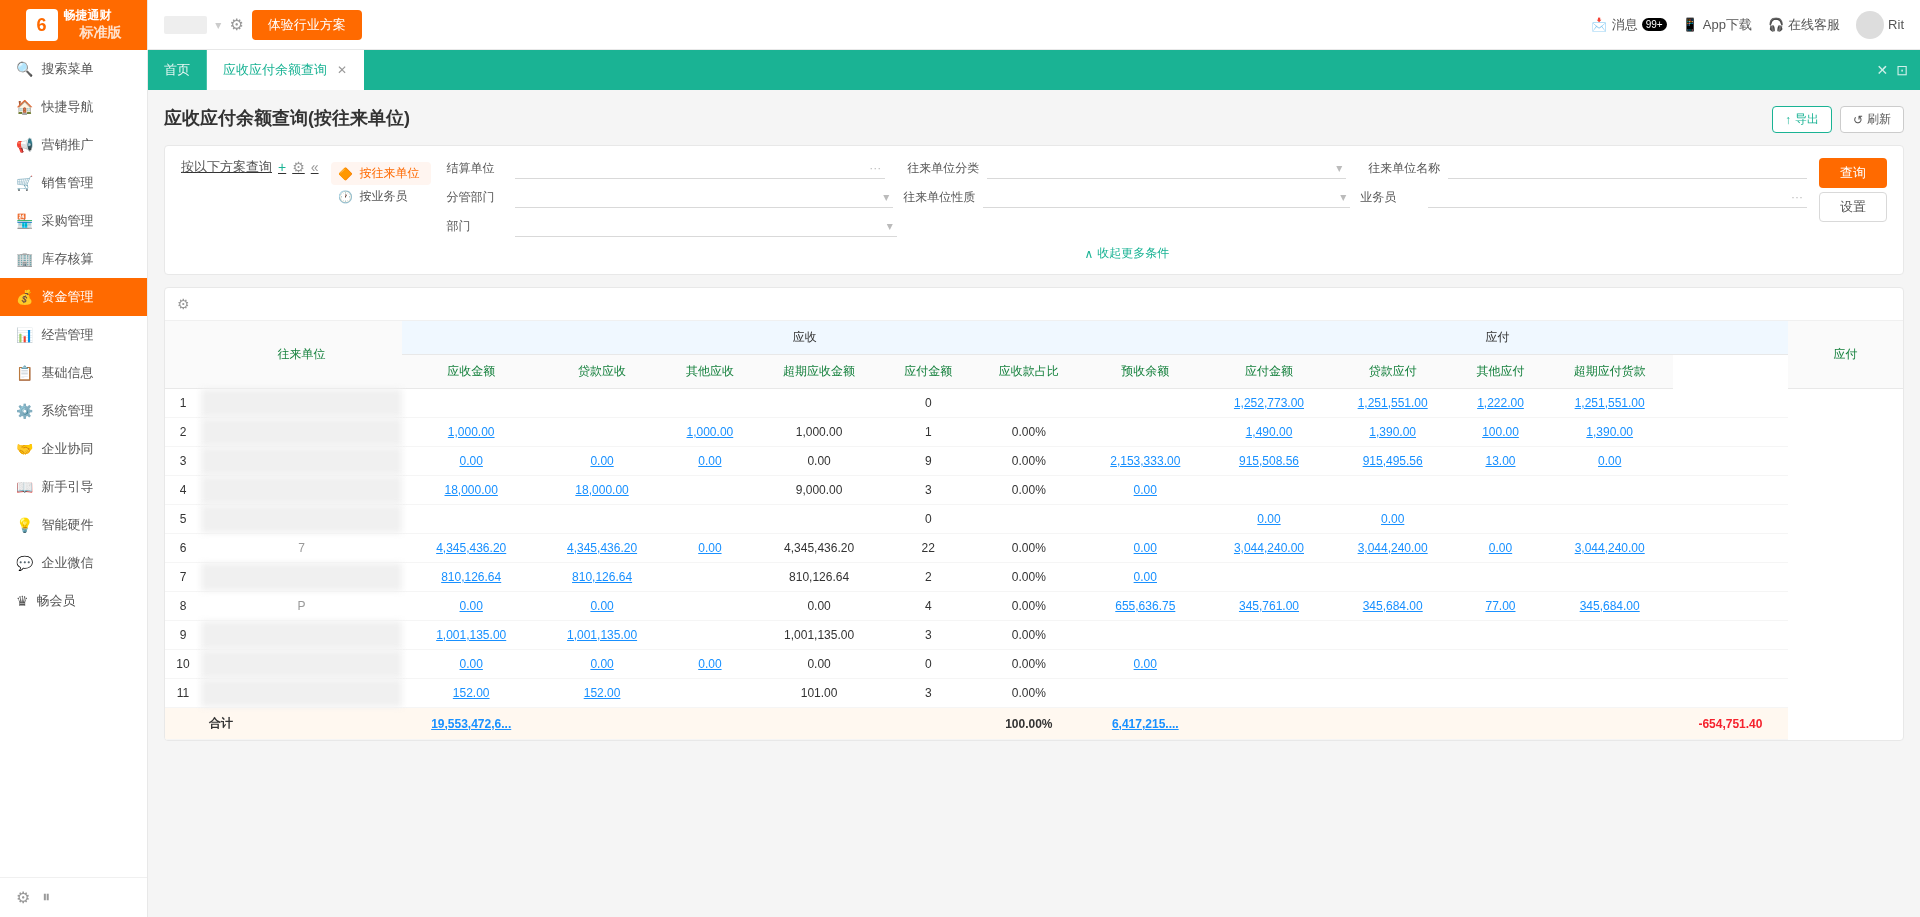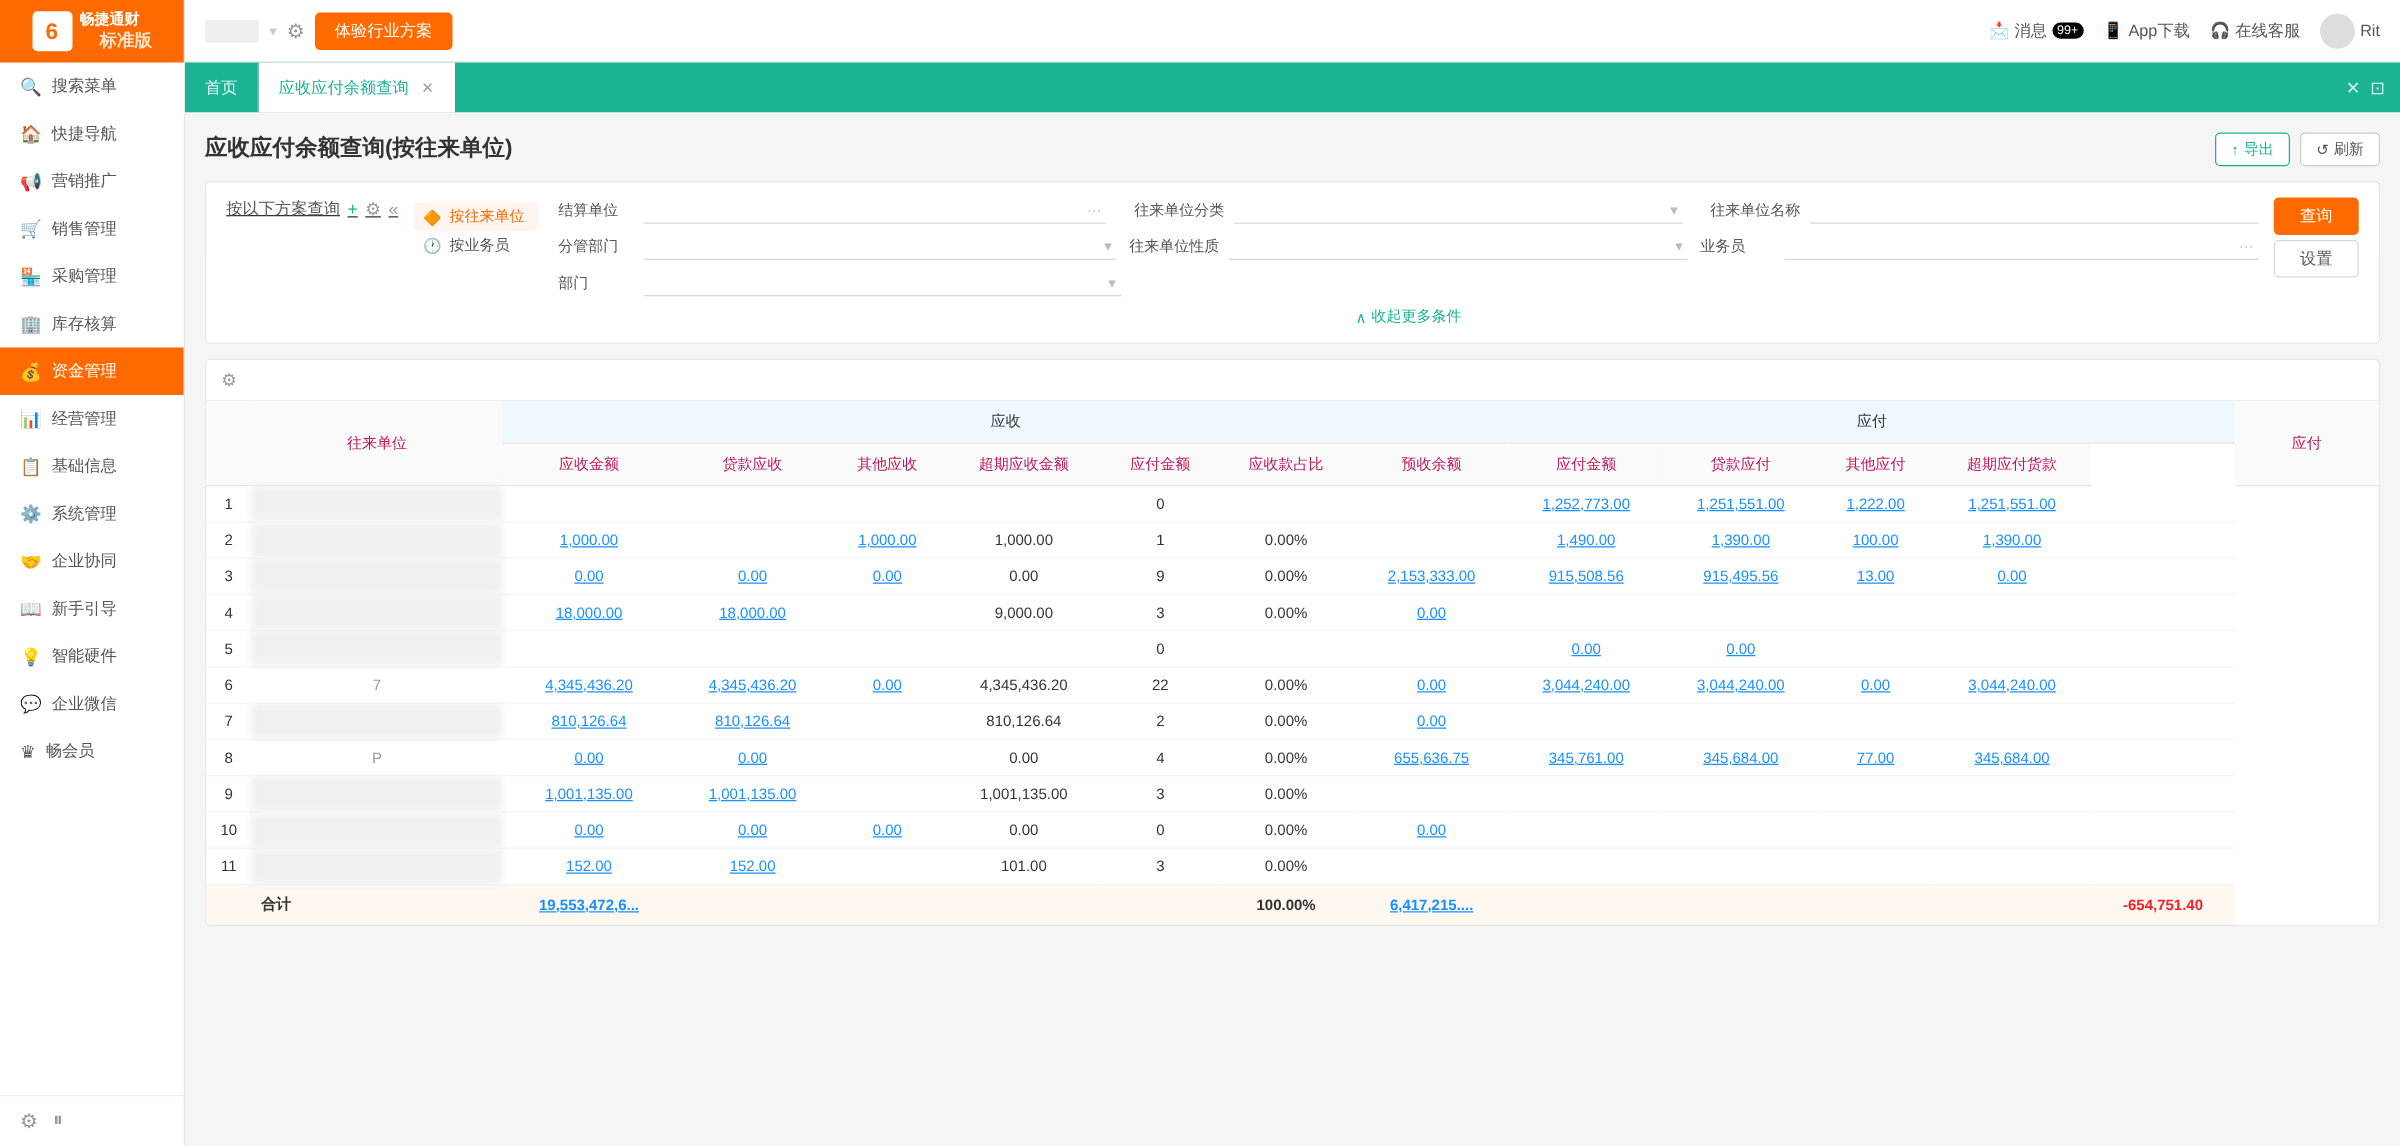--- a/index.html
+++ b/index.html
@@ -124,21 +124,21 @@
     .table-toolbar {
       padding: 8px 12px; border-bottom: 1px solid #f0f0f0;
       display: flex; align-items: center;
     }
     .table-settings-icon { color: #999; cursor: pointer; font-size: 14px; }
     table {
       width: 100%; border-collapse: collapse; font-size: 12px;
     }
     th {
       background: #fafafa; border-bottom: 1px solid #e8e8e8;
-      padding: 8px 8px; text-align: center; color: #be185d; font-weight: normal;
+      padding: 8px 8px; text-align: center; color: #15803d; font-weight: normal;
       white-space: nowrap;
     }
     th.group-header {
       background: #f0f8ff; border-bottom: 1px solid #e8e8e8;
       color: #333; font-weight: 500;
     }
     td {
       padding: 7px 8px; border-bottom: 1px solid #f5f5f5;
       text-align: center; color: #333; white-space: nowrap;
     }

